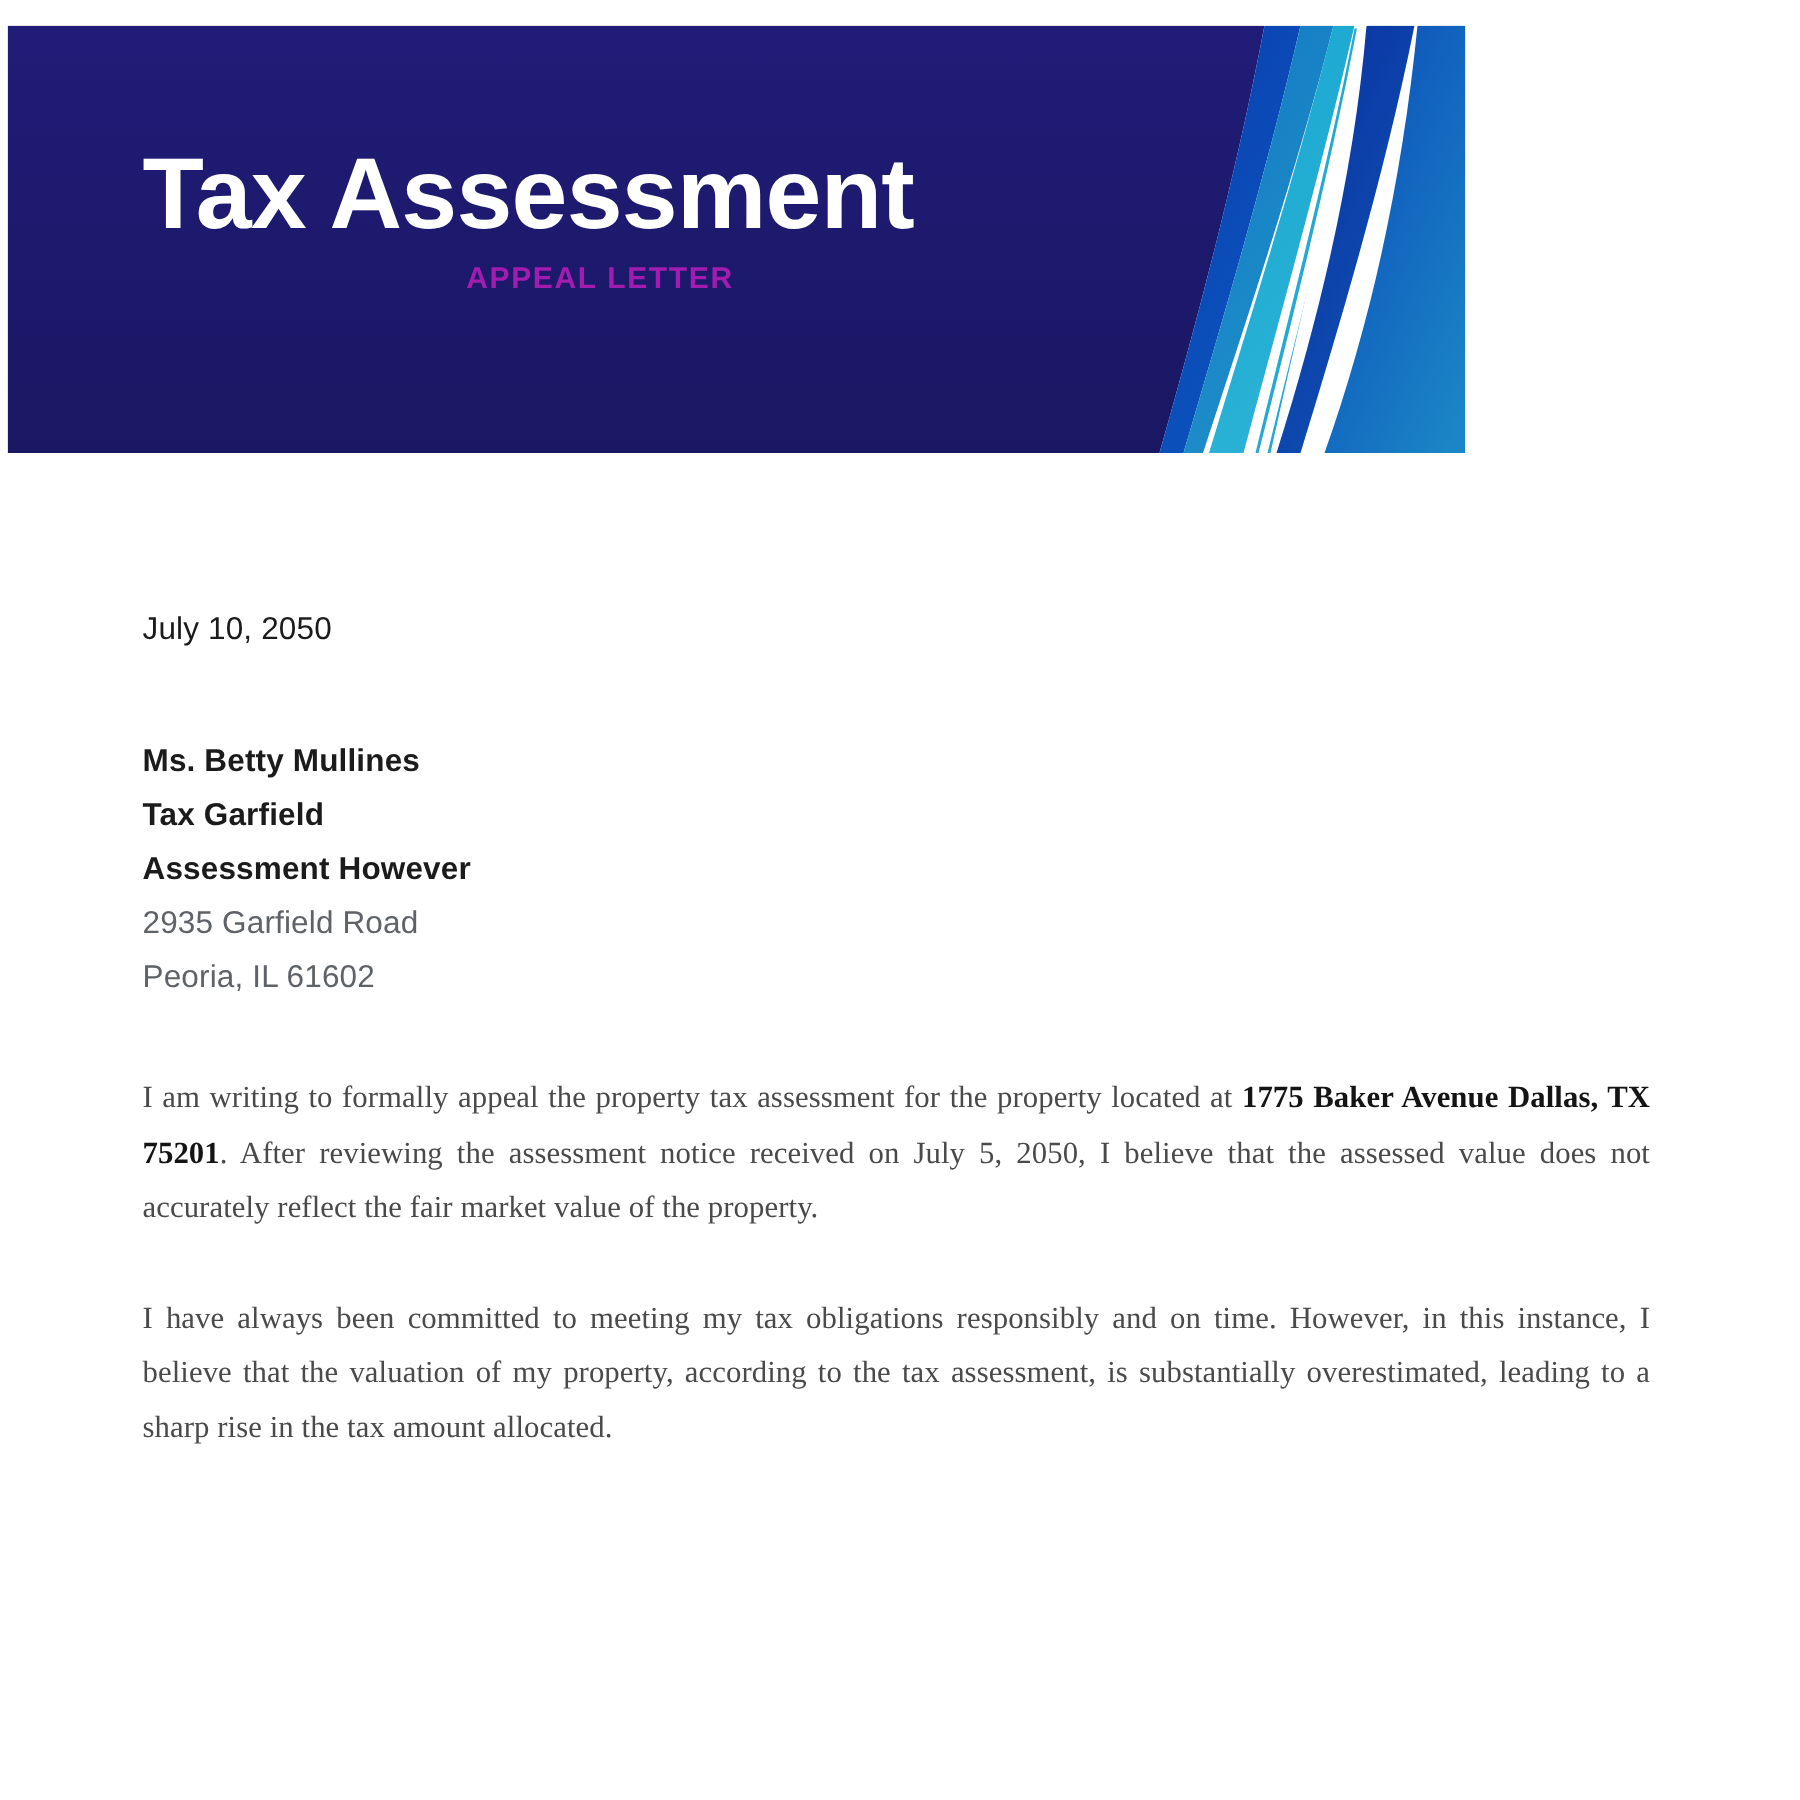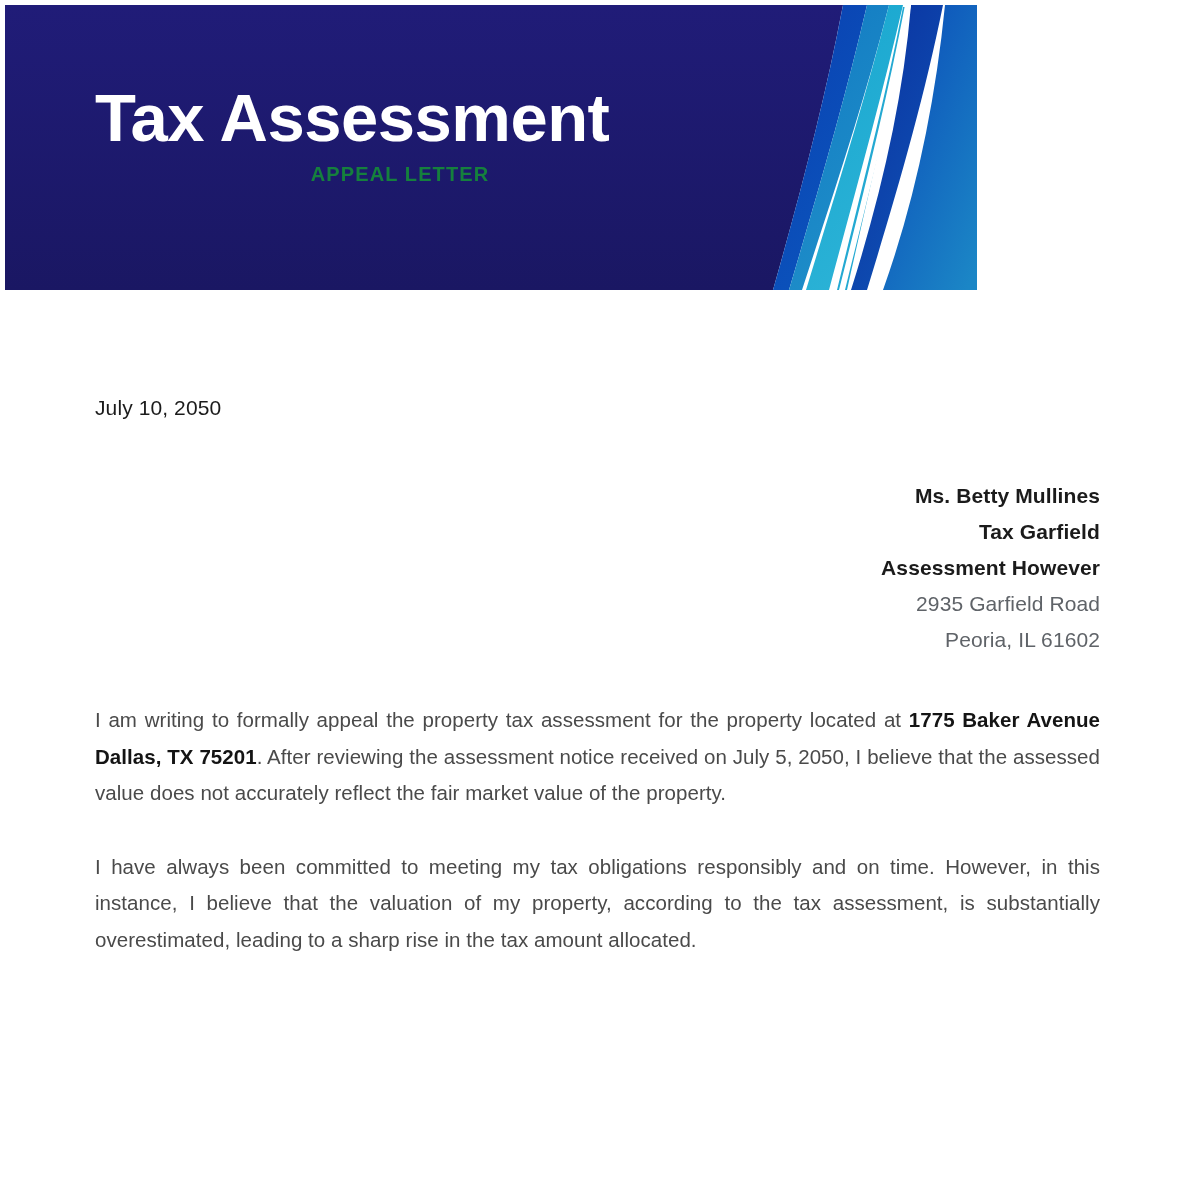--- a/index.html
+++ b/index.html
@@ -11,21 +11,21 @@
   body {
     width: 1200px;
     height: 1200px;
     overflow: hidden;
     font-family: "Liberation Sans", sans-serif;
     position: relative;
   }
 
   .page {
     position: absolute;
-    left: 0; top: 0;
+    left: 0; top: 12px;
     width: 1200px;
     height: 985px;
     background: #ffffff;
     overflow: hidden;
   }
 
   
   .header {
     position: absolute;
     left: 5px;
@@ -55,21 +55,21 @@
     letter-spacing: -0.5px;
     line-height: 1.05;
     margin: 0;
     white-space: nowrap;
   }
   .header-subtitle {
     margin: 10px 0 0 0;
     font-family: "Liberation Sans Narrow", "Liberation Sans", sans-serif;
     font-size: 20px;
     font-weight: bold;
-    color: #15803d;
+    color: #a21caf;
     letter-spacing: 1.1px;
     text-align: center;
     width: 610px;
   }
 
   
   .letter {
     position: absolute;
     left: 95px;
     top: 396px;
@@ -79,21 +79,20 @@
   .date-line {
     font-size: 21px;
     font-weight: normal;
     color: #1b1b1b;
     letter-spacing: 0.1px;
     margin: 0 0 58px 0;
   }
 
   .recipient {
     margin: 0 0 44px 0;
-    text-align: right;
   }
   .recipient-line {
     font-size: 21px;
     line-height: 36px;
     letter-spacing: 0.1px;
   }
   .recipient-line.strong {
     font-weight: bold;
     color: #1b1b1b;
   }
@@ -110,20 +109,21 @@
     letter-spacing: 0.1px;
   }
 
   .para {
     font-size: 20.5px;
     line-height: 36.5px;
     color: #4a4a4a;
     text-align: justify;
     margin: 4px 0 37px 0;
     letter-spacing: 0.05px;
+    font-family: Liberation Serif, serif;
   }
   .para b {
     color: #141414;
     font-weight: bold;
   }
 </style>
 </head>
 <body>
 
 <div class="page">

